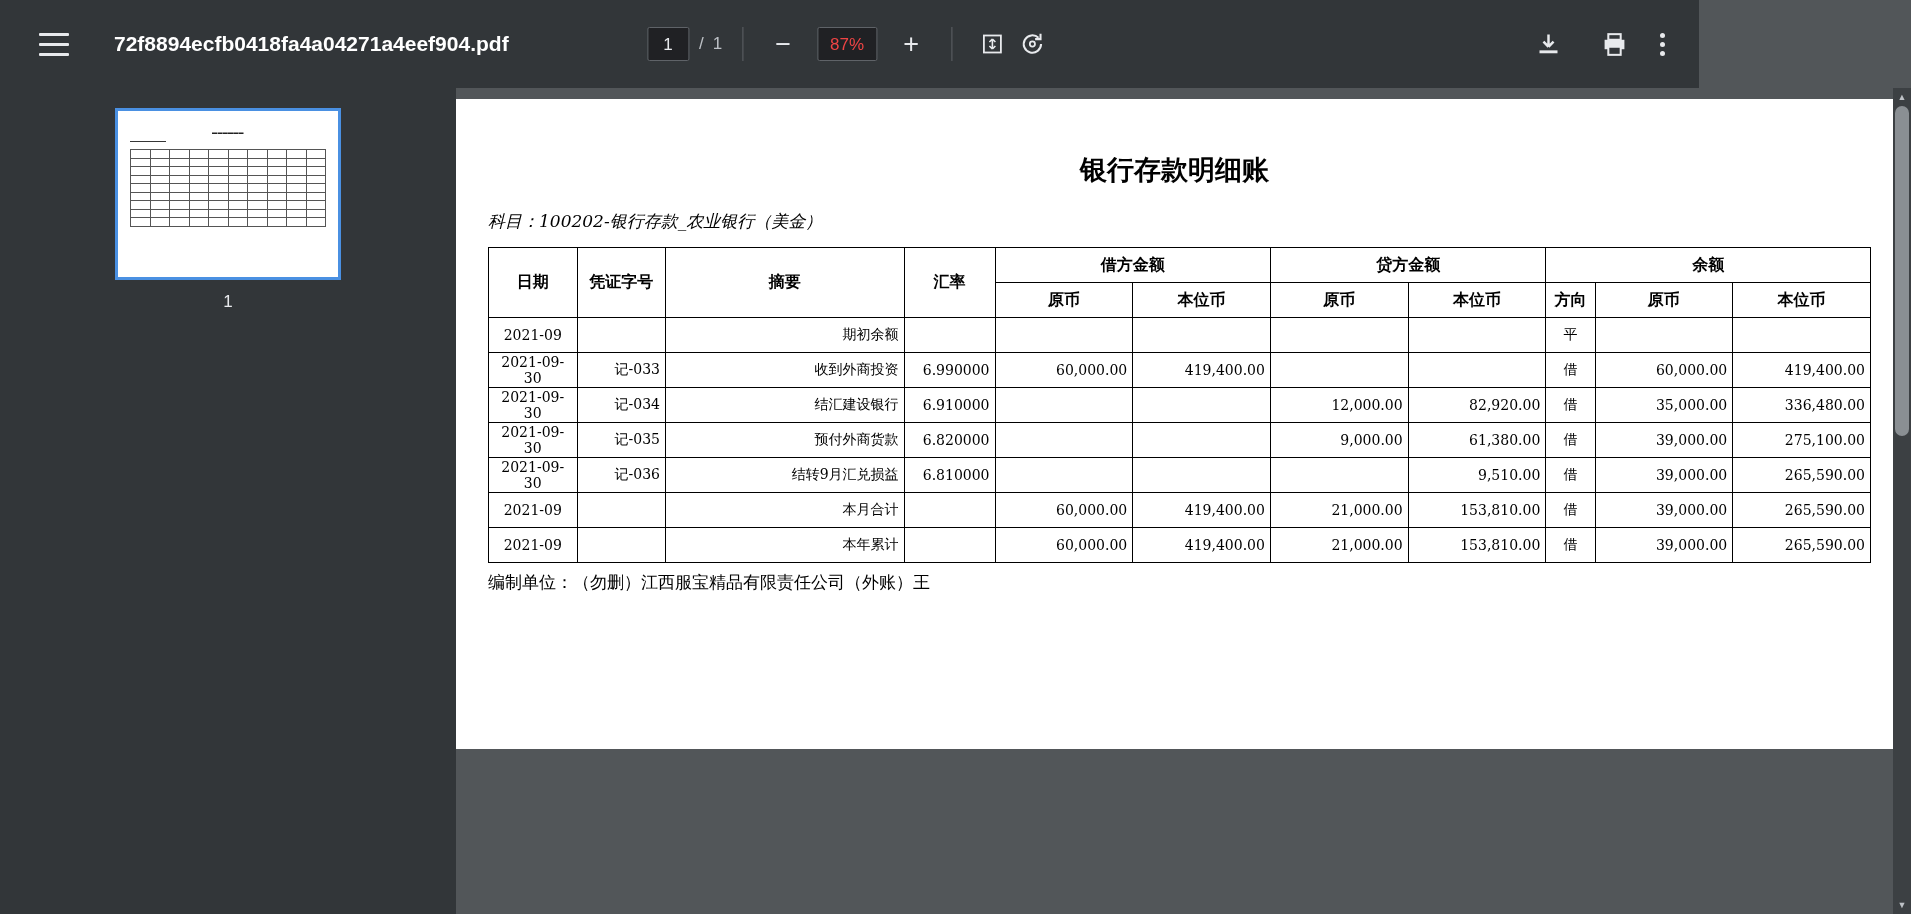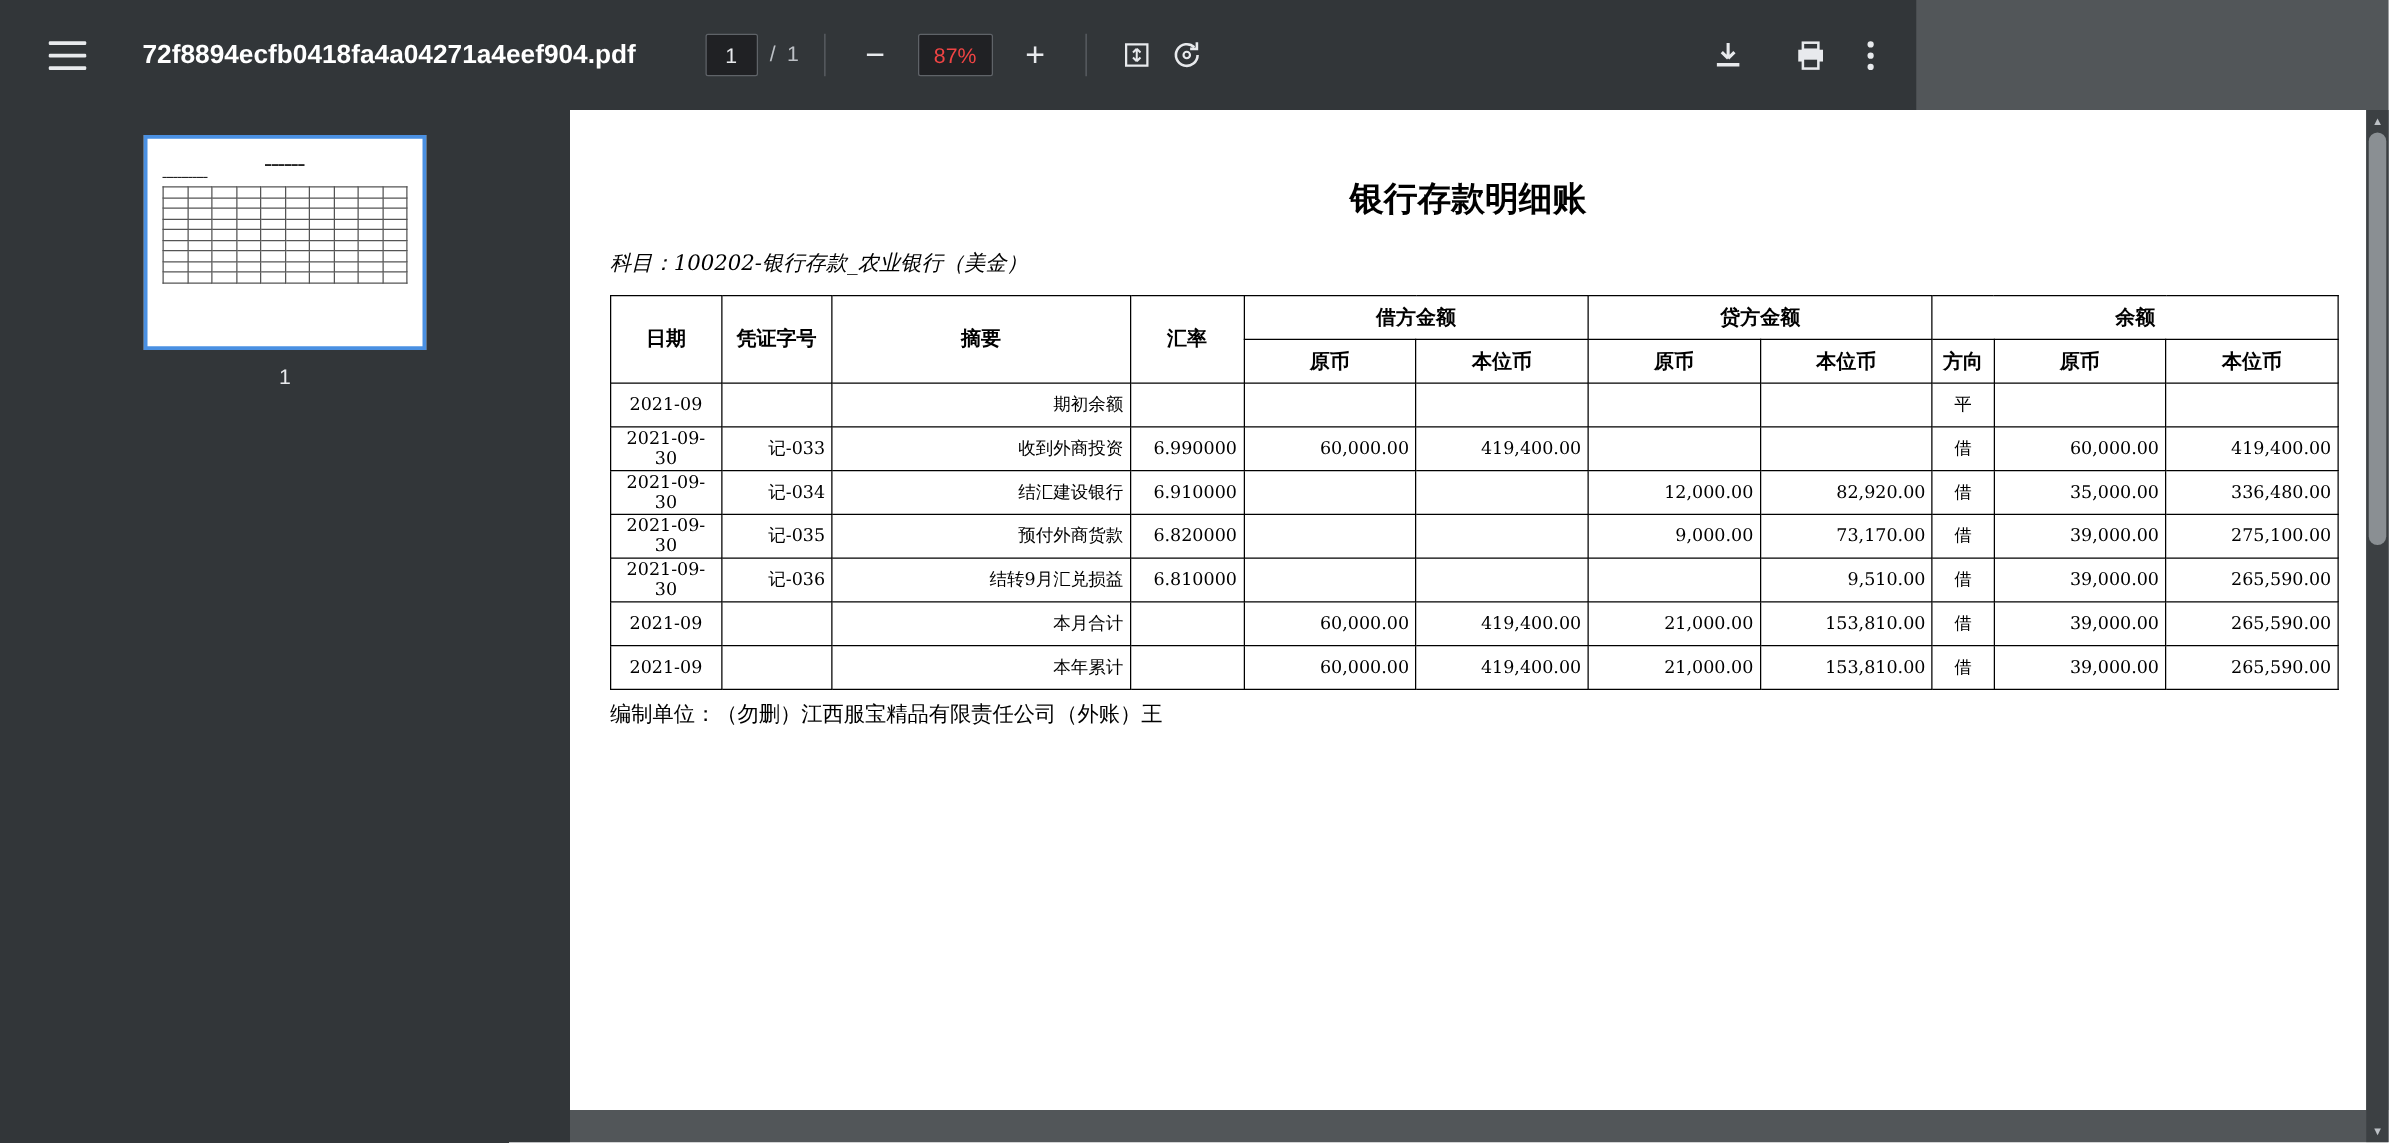--- a/index.html
+++ b/index.html
@@ -13,21 +13,21 @@
     width: 1911px;
     height: 914px;
     overflow: hidden;
     background: #525659;
   }
 
   
   .toolbar {
     position: absolute;
     top: 0; left: 0;
-    width: 1533px;
+    width: 1699px;
     height: 88px;
     background: #323639;
     display: flex;
     align-items: center;
     box-sizing: border-box;
     padding: 12px 22px;
     color: #e8eaed;
     justify-content: flex-end;
   }
   .hamburger {
@@ -194,23 +194,23 @@
   }
   .thumb-label {
     color: #e8eaed;
     font-size: 17px;
     margin-top: 12px;
   }
 
   
   .viewer {
     position: absolute;
-    top: 88px; left: 456px;
+    top: 99px; left: 456px;
     width: 1455px;
-    height: 800px;
+    height: 650px;
     background: #525659;
     overflow: hidden;
   }
   .page-sheet {
     position: absolute;
     top: 0; left: 0;
     width: 1437px;
     height: 826px;
     background: #ffffff;
   }
@@ -581,21 +581,21 @@
                 <td class="r">336,480.00</td>
               </tr>
               <tr>
                 <td class="c">2021-09-30</td>
                 <td class="l">记-035</td>
                 <td class="l">预付外商货款</td>
                 <td class="r">6.820000</td>
                 <td class="r"></td>
                 <td class="r"></td>
                 <td class="r">9,000.00</td>
-                <td class="r">73,170.00</td>
+                <td class="r">61,380.00</td>
                 <td class="c">借</td>
                 <td class="r">39,000.00</td>
                 <td class="r">275,100.00</td>
               </tr>
               <tr>
                 <td class="c">2021-09-30</td>
                 <td class="l">记-036</td>
                 <td class="l">结转9月汇兑损益</td>
                 <td class="r">6.810000</td>
                 <td class="r"></td>

